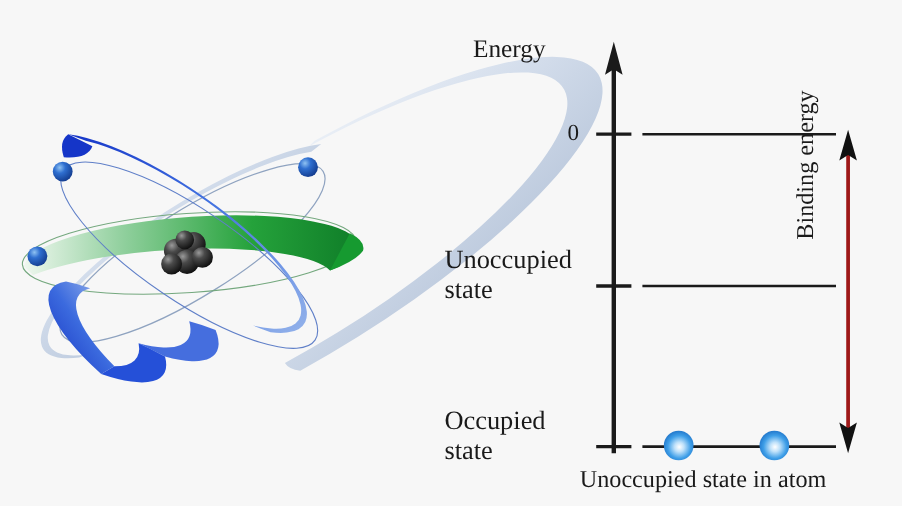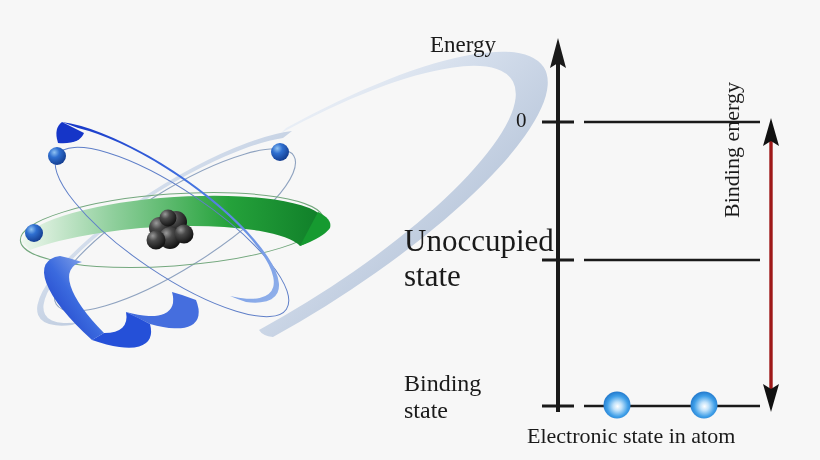--- a/index.html
+++ b/index.html
@@ -34,21 +34,21 @@
     font-size: 23px;
   }
   #zero-label {
     left: 516px;
     top: 109px;
     font-size: 21px;
   }
   #unoccupied-label {
     left: 404px;
     top: 224px;
-    font-size: 31px;
+    font-size: 24px;
     text-align: left;
     width: 150px;
   }
   #occupied-label {
     left: 404px;
     top: 370px;
     font-size: 24px;
     text-align: left;
     width: 150px;
   }
@@ -201,17 +201,17 @@
     <polygon points="771,412 763,384 771,389 779,384" fill="#111111"></polygon>
   </g>
 </svg>
 
 <div class="txt" id="energy-label">Energy</div>
 
 <div class="txt" id="zero-label">0</div>
 
 <div class="txt" id="unoccupied-label"><span>Unoccupied</span><br><span>state</span></div>
 
-<div class="txt" id="occupied-label"><span>Binding</span><br><span>state</span></div>
-
-<div class="txt" id="xaxis-label">Electronic state in atom</div>
+<div class="txt" id="occupied-label"><span>Occupied</span><br><span>state</span></div>
+
+<div class="txt" id="xaxis-label">Unoccupied state in atom</div>
 
 <div class="txt" id="binding-label">Binding energy</div>
 
 </body></html>

